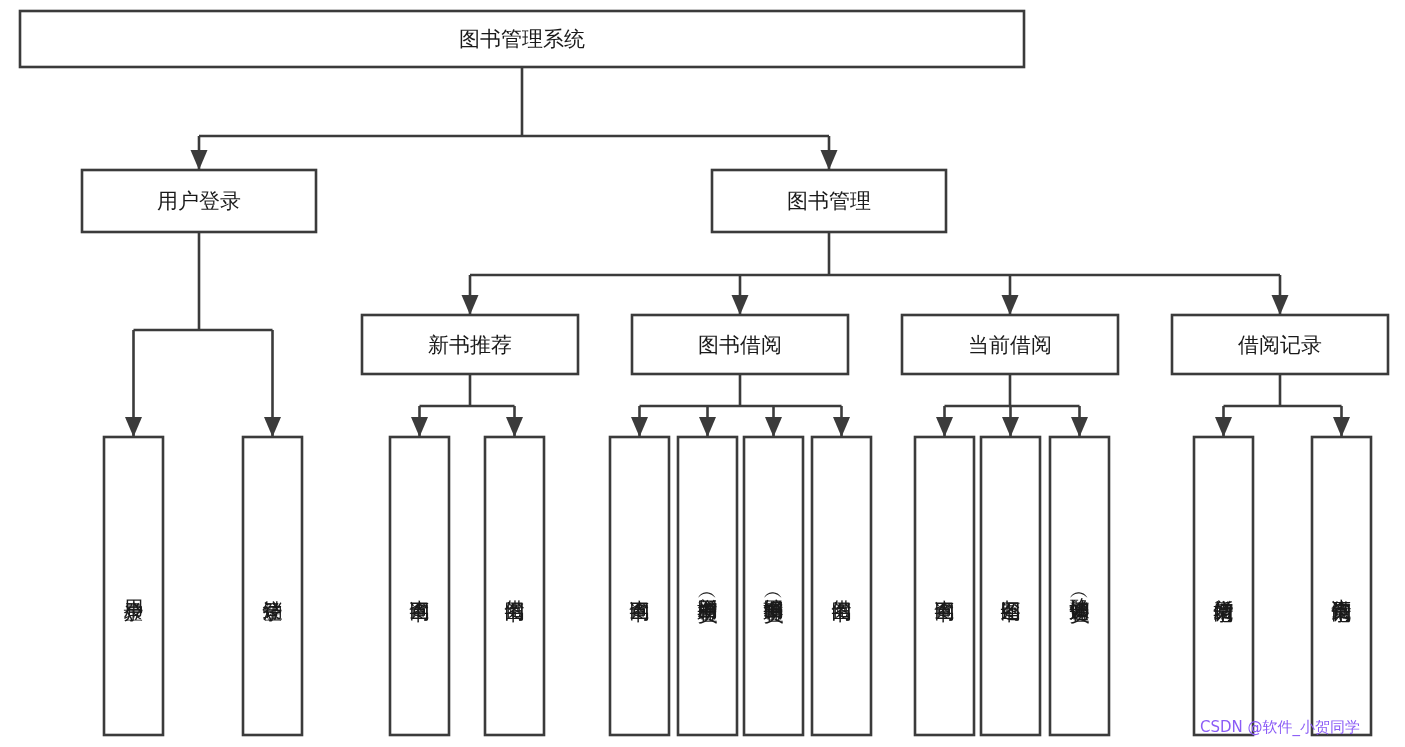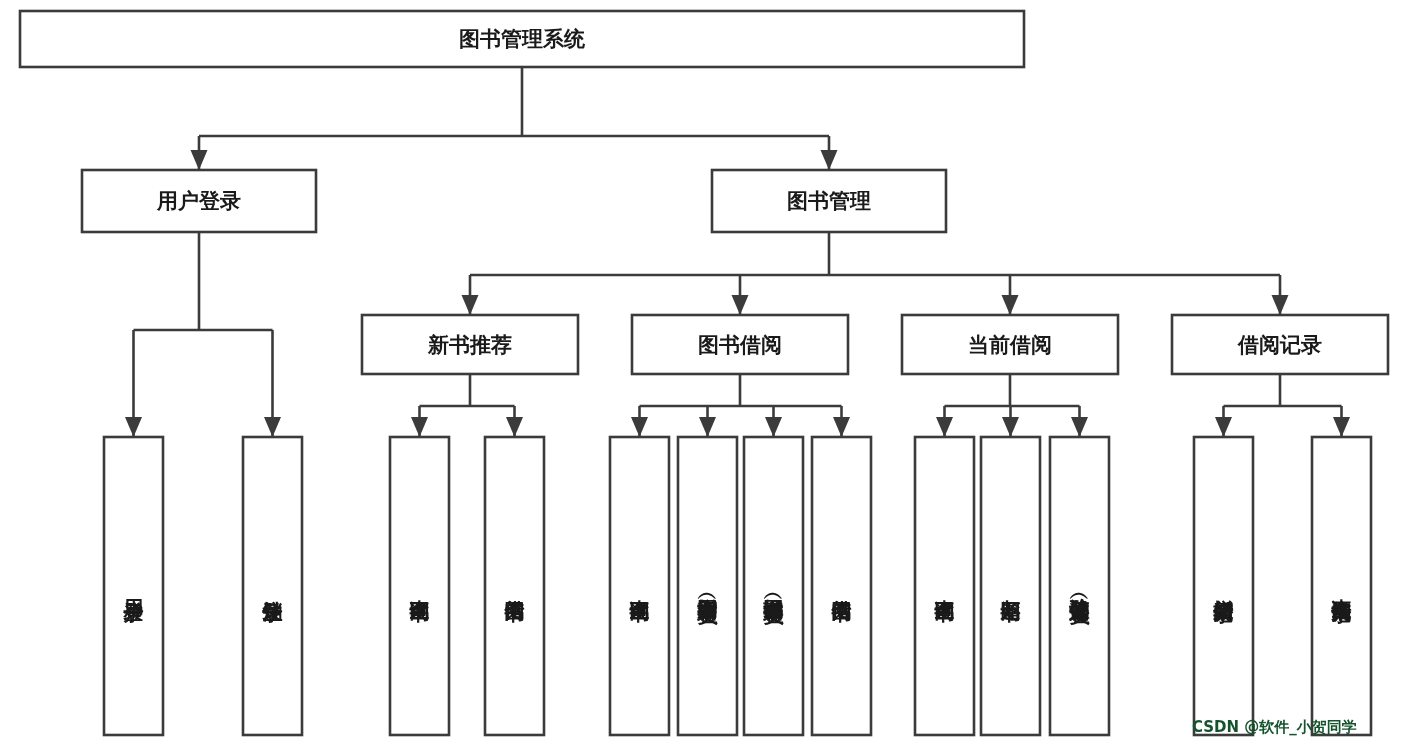--- a/index.html
+++ b/index.html
@@ -11,21 +11,20 @@
     width: 1405px;
     height: 747px;
     font-family: "DejaVu Sans", "Liberation Sans", sans-serif;
     overflow: hidden;
   }
   #diagram-root {
     position: relative;
     width: 1405px;
     height: 747px;
     background: #ffffff;
-    font-weight: bold;
   }
   svg#tree-svg {
     position: absolute;
     left: 0;
     top: 0;
     width: 1405px;
     height: 747px;
     display: block;
   }
   .node-box {
@@ -62,22 +61,23 @@
     white-space: nowrap;
     display: flex;
     align-items: center;
     justify-content: center;
     pointer-events: none;
   }
   .watermark {
     position: absolute;
     font-family: "DejaVu Sans", "Liberation Sans", sans-serif;
     font-size: 15px;
-    color: #14532d;
+    color: #8b5cf6;
     white-space: nowrap;
+    padding-left: 8px;
   }
 </style>
 </head>
 <body>
 
 <div id="diagram-root">
 
   <svg id="tree-svg" viewBox="0 0 1405 747">
     <g id="connectors-layer">
         <line x1="522" y1="67" x2="522" y2="136" class="connector"></line>

